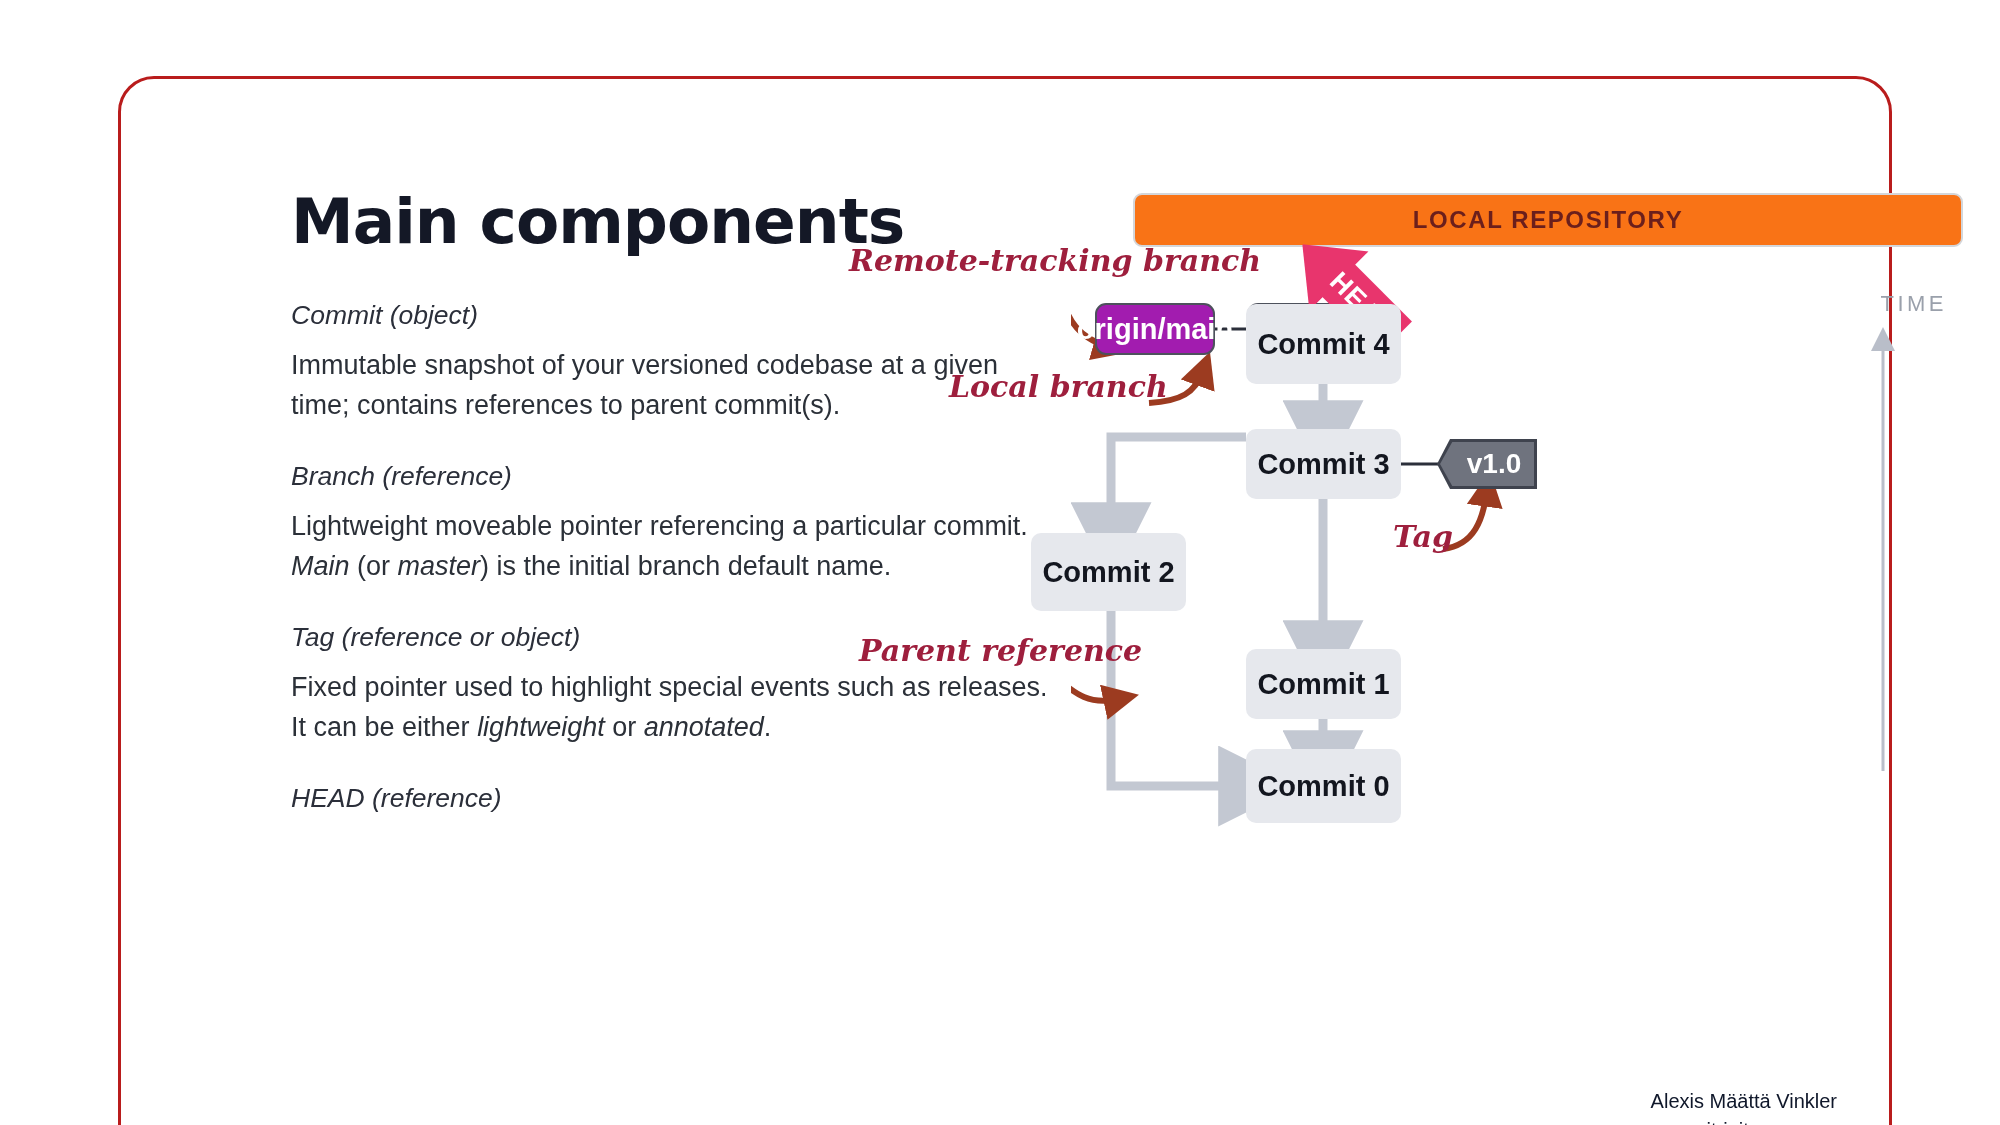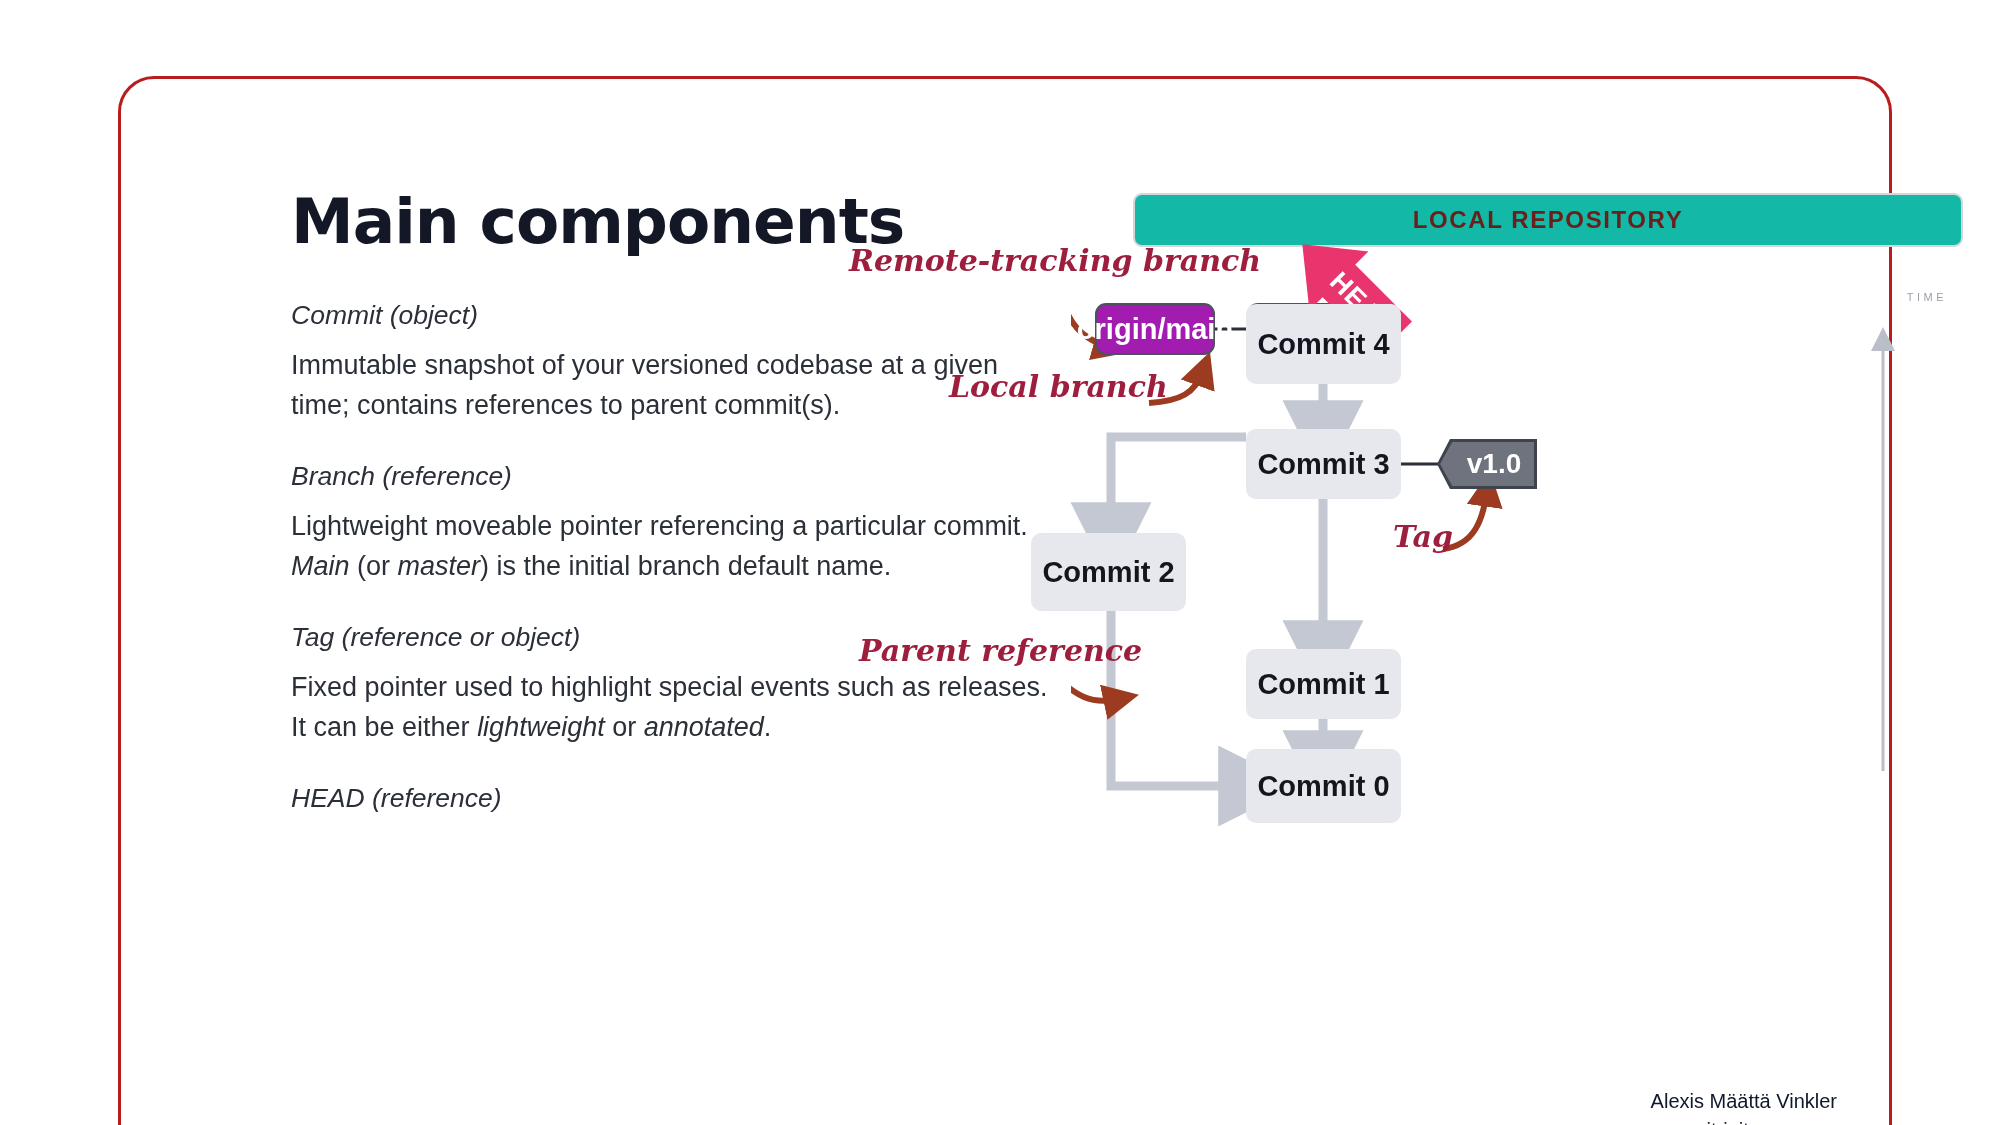--- a/index.html
+++ b/index.html
@@ -24,21 +24,21 @@
   .desc{
     font-size:27px;color:#2b3038;line-height:1.48;margin:0 0 34px 0;
   }
   .desc i{font-style:italic;}
 
   
   #diagram{position:absolute;left:950px;top:92px;width:900px;height:900px;}
 
   #repo-banner{
     position:absolute;left:62px;top:22px;width:830px;height:54px;
-    border:2px solid #d4d6da;border-radius:9px;background:#14b8a6;
+    border:2px solid #d4d6da;border-radius:9px;background:#f97316;
     display:flex;align-items:center;justify-content:center;box-sizing:border-box;
   }
   #repo-banner span{
     font-size:24px;font-weight:bold;color:#6b1f1c;letter-spacing:1.6px;
   }
 
   .commit-box{
     position:absolute;background:#e6e8ed;border-radius:10px;
     display:flex;align-items:center;justify-content:center;
     font-size:29px;font-weight:bold;color:#13161f;
@@ -77,21 +77,21 @@
     color:#fff;font-weight:bold;font-size:27px;letter-spacing:1px;
   }
 
   .annot{
     position:absolute;font-family:"DejaVu Serif",serif;font-style:italic;
     color:#9e1f3d;font-size:30px;white-space:nowrap;font-weight:bold;
   }
 
   #time-label{
     position:absolute;right:24px;top:120px;
-    font-size:11px;color:#9aa0ab;letter-spacing:3.5px;
+    font-size:22px;color:#9aa0ab;letter-spacing:3.5px;
   }
 
   #footer{
     position:absolute;right:52px;bottom:28px;text-align:center;
     font-size:20px;color:#0f172a;line-height:1.45;
   }
   #footer .site{text-decoration:underline;}
 
   svg.overlay{position:absolute;left:0;top:0;width:900px;height:900px;pointer-events:none;}
 </style>

